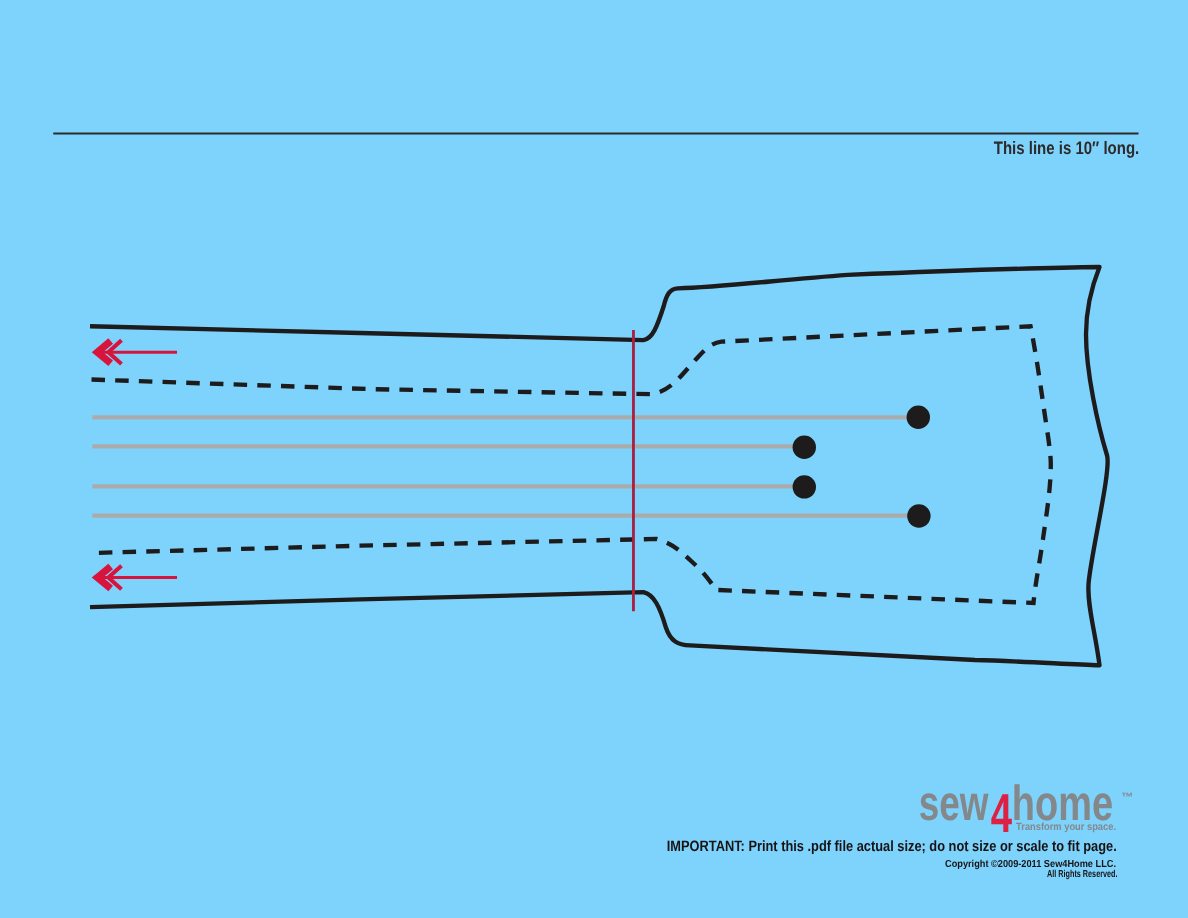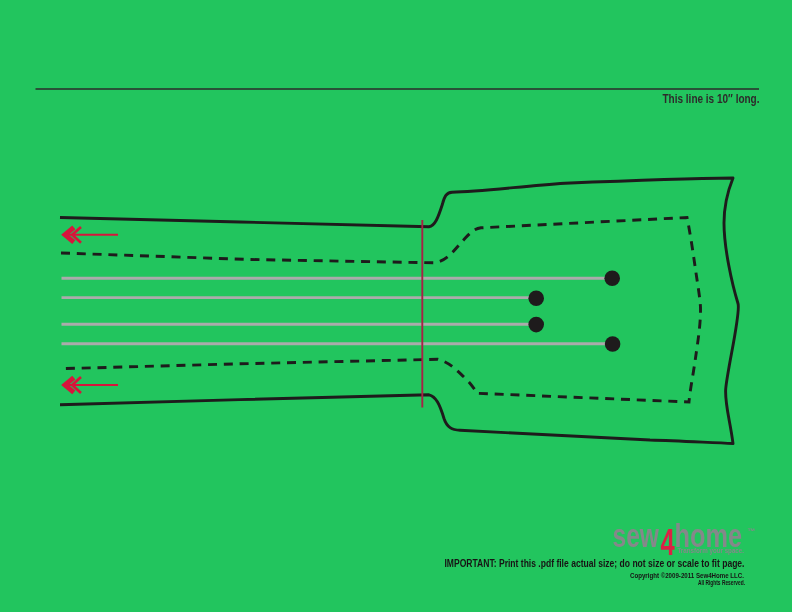--- a/index.html
+++ b/index.html
@@ -1,16 +1,16 @@
 <!DOCTYPE html>
 <html><head>
 <meta charset="utf-8">
 <style>
   html,body{margin:0;padding:0;background:#ffffff;}
-  #page{position:relative;width:792px;height:612px;background:#22c55e;overflow:hidden;
+  #page{position:relative;width:792px;height:612px;background:#7dd3fc;overflow:hidden;
         font-family:"Liberation Sans", sans-serif;}
   svg{position:absolute;left:0;top:0;}
 </style>
 </head>
 <body>
 
 <div id="page">
 <svg width="792" height="612" viewBox="0 0 792 612">
 
   <line x1="35.5" y1="89" x2="759" y2="89" stroke="#2b2b2b" stroke-width="1.4"></line>

